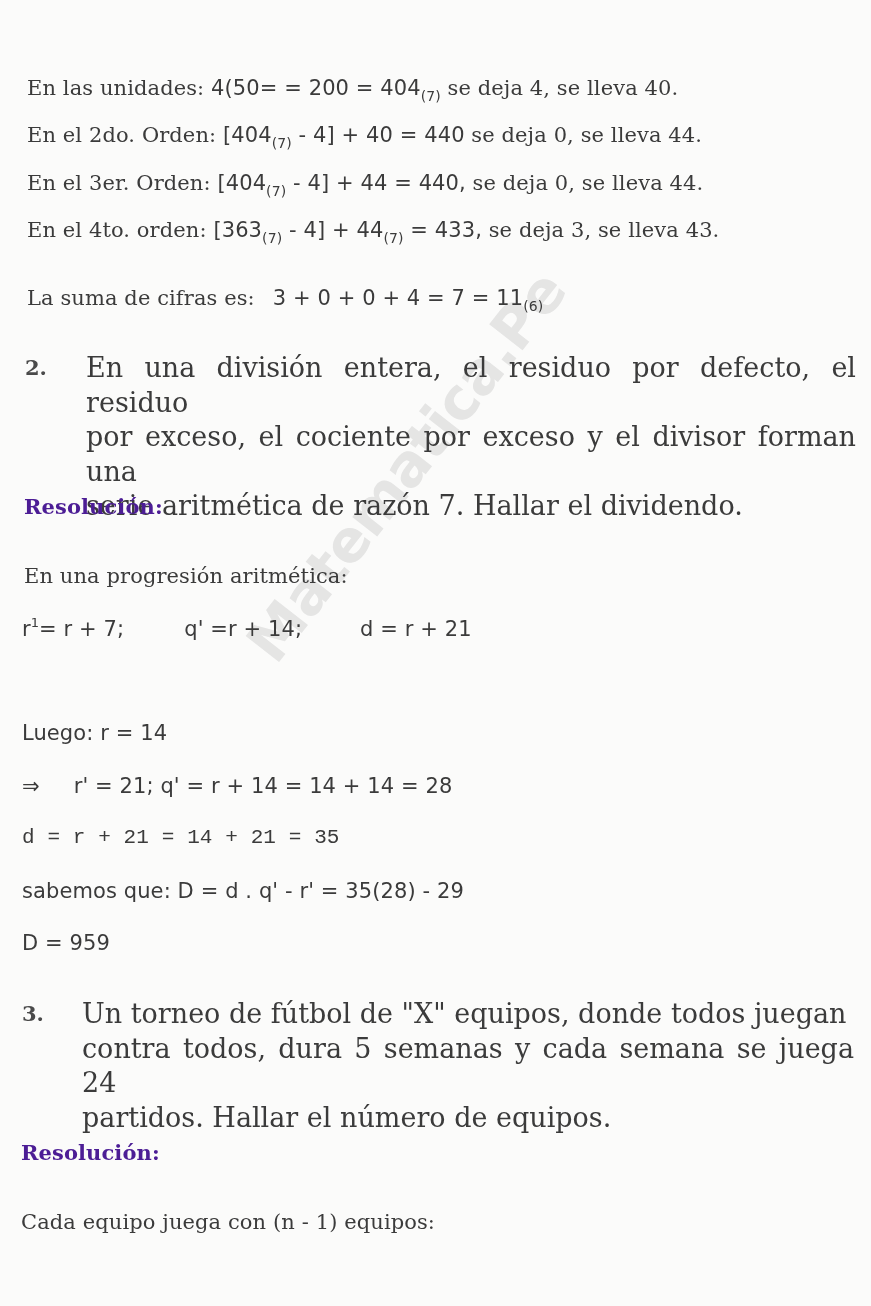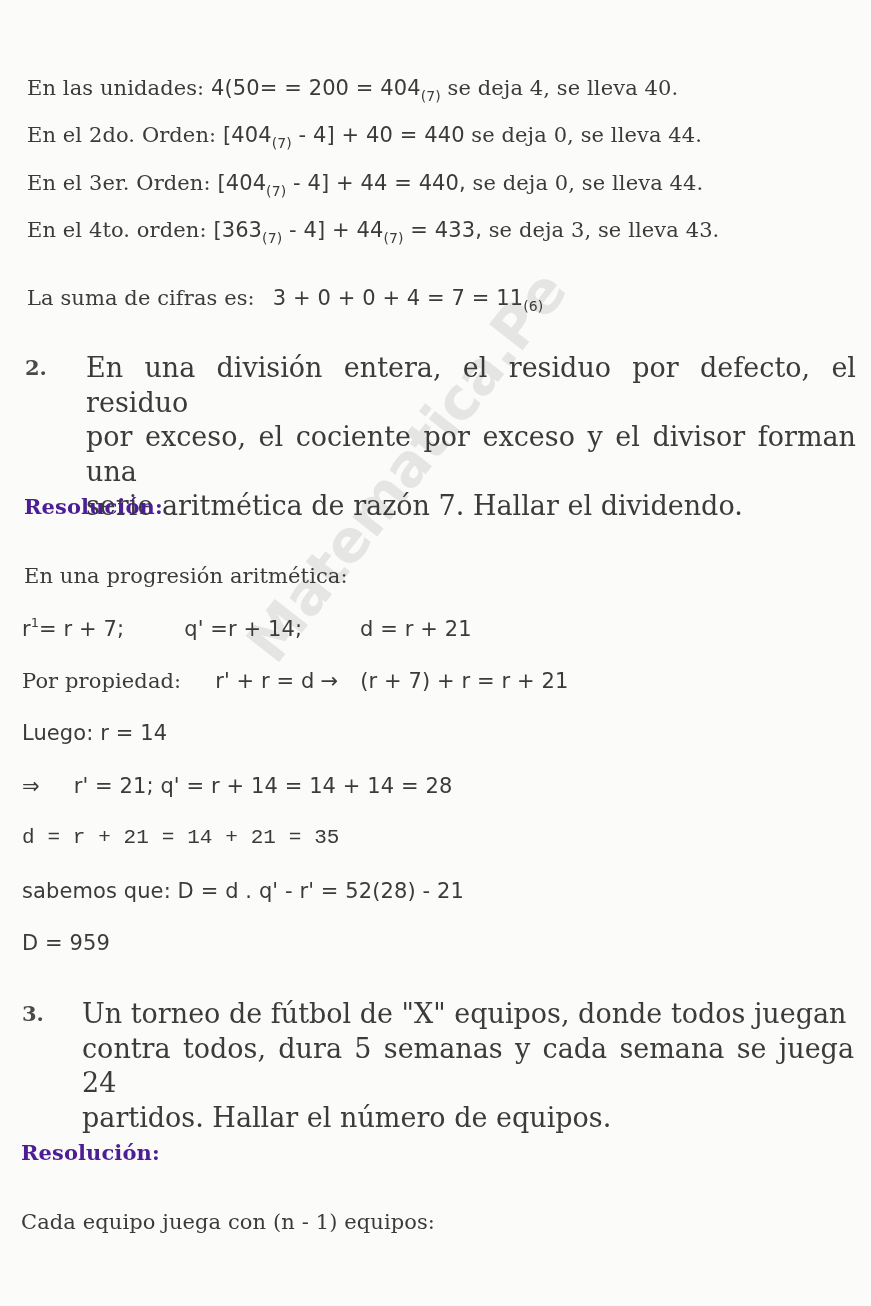--- a/index.html
+++ b/index.html
@@ -112,34 +112,31 @@
   </div>
 
   <div class="line heading" style="left:24px; top:494px;">Resolución:</div>
 
   <div class="line" style="left:24px; top:563px;">En una progresión aritmética:</div>
 
   <div class="line math" style="left:22px; top:616px;">
     <span>r</span><sup>1</sup><span>= r + 7;</span><span style="display:inline-block; width:60px;"></span><span>q' =r + 14;</span><span style="display:inline-block; width:58px;"></span><span>d = r + 21</span>
   </div>
 
-  <div class="line" style="left:22px; top:668px;">
-    <span>Por propiedad:</span><span style="display:inline-block; width:34px;"></span><span class="math">r' + r  = d</span><span style="display:inline-block; width:6px;"></span><span class="math">→</span><span style="display:inline-block; width:22px;"></span><span class="math">(r + 7) + r = r + 21</span>
-  </div>
 
   <div class="line math" style="left:22px; top:720px;">Luego: r = 14</div>
 
   <div class="line math" style="left:22px; top:773px;">
     <span>⇒</span><span style="display:inline-block; width:34px;"></span><span>r' = 21; q' = r + 14 = 14 + 14 = 28</span>
   </div>
 
   <div class="line math" style="left:22px; top:825px;font-family:Liberation Mono, monospace;">d = r + 21 = 14 + 21 = 35</div>
 
   <div class="line math" style="left:22px; top:878px;">
-    <span>sabemos que:</span> <span>D = d . q' - r' = 52(28) - 21</span>
+    <span>sabemos que:</span> <span>D = d . q' - r' = 35(28) - 29</span>
   </div>
 
   <div class="line math" style="left:22px; top:930px;">D = 959</div>
 
   <div class="num" style="left:22px; top:1001px;">3.</div>
   <div class="para" style="left:82px; top:997px; width:772px;">
     <div>Un torneo de fútbol de "X" equipos, donde todos juegan</div>
     <div>contra todos, dura 5 semanas y cada semana se juega 24</div>
     <div>partidos. Hallar el número de equipos.</div>
   </div>

